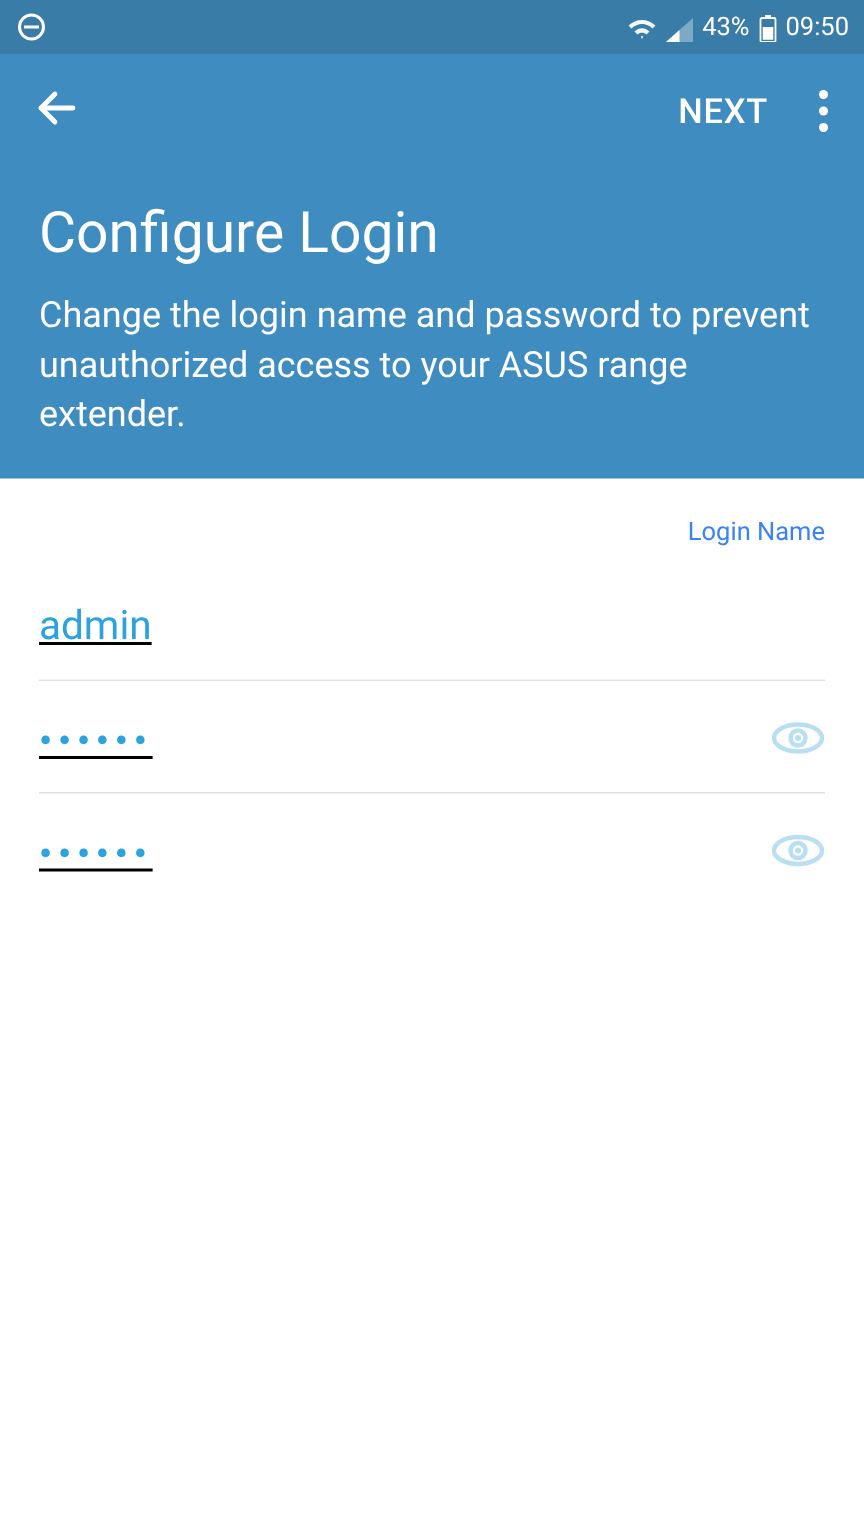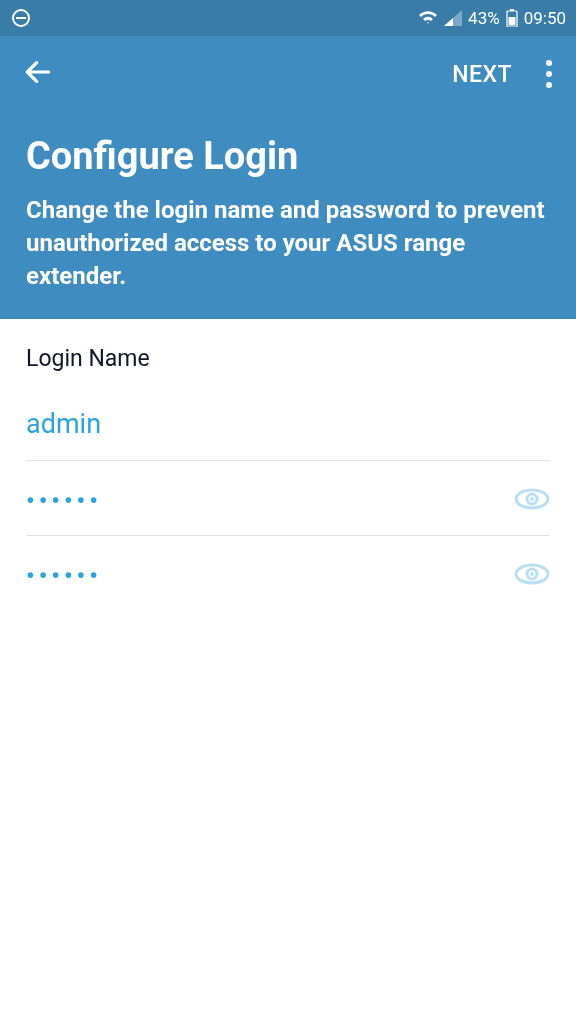--- a/index.html
+++ b/index.html
@@ -14,21 +14,21 @@
     height: 36px;
     background: #3a7ca8;
     display: flex;
     align-items: center;
     justify-content: space-between;
     padding: 0 10px 0 12px;
     color: #ffffff;
     font-size: 17px;
   }
   .status-left { display: flex; align-items: center; }
-  .status-right { display: flex; align-items: center; gap: 6px; }
+  .status-right { display: flex; align-items: flex-end; gap: 6px; }
   .dnd-icon {
     width: 18px; height: 18px;
     border: 2px solid #fff;
     border-radius: 50%;
     position: relative;
   }
   .dnd-icon::after {
     content: "";
     position: absolute;
     width: 10px; height: 2px;
@@ -67,46 +67,48 @@
   .menu-dots span {
     width: 6px; height: 6px;
     background: #fff;
     border-radius: 50%;
   }
   .title-block {
     padding: 22px 26px 0 26px;
   }
   .page-title {
     font-size: 38px;
-    font-weight: 700;
+    font-weight: 400;
     margin-bottom: 16px;
   }
   .page-subtitle {
     font-size: 24px;
     line-height: 1.37;
-    font-weight: 700;
+    font-weight: 400;
   }
   .form-area {
     padding: 0 26px;
   }
   .field-group {
     padding-top: 26px;
     padding-bottom: 20px;
     border-bottom: 1px solid #e2e2e2;
   }
   .field-group.last { border-bottom: none; }
   .field-label {
-    font-size: 23px;
-    color: #0f172a;
+    font-size: 17px;
+    color: #3b82f6;
     margin-bottom: 36px;
+    text-align: right;
   }
   .field-row {
     display: flex;
     align-items: center;
     justify-content: space-between;
+    text-decoration: underline;
   }
   .field-input {
     border: none;
     outline: none;
     font-size: 27px;
     color: #2aa3df;
     background: transparent;
     width: 100%;
     font-family: inherit;
     letter-spacing: 0;

